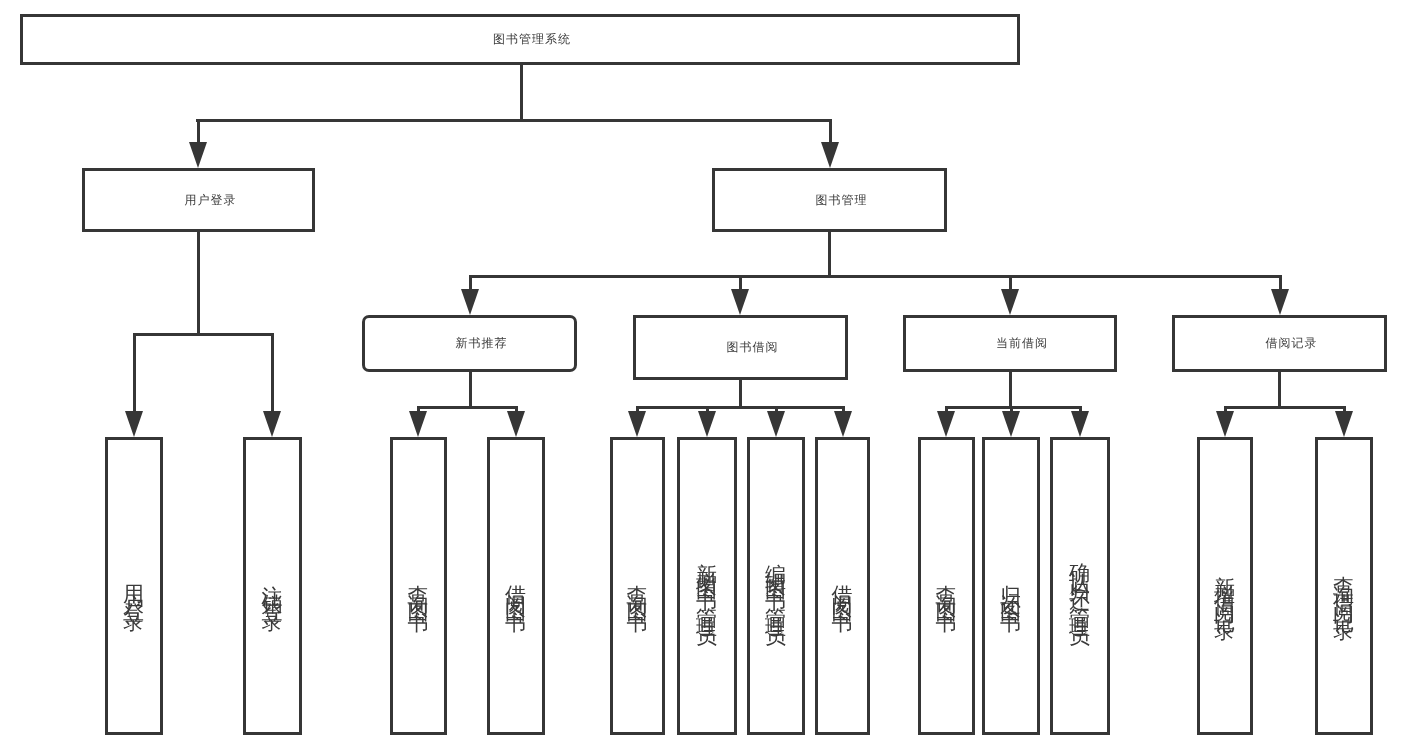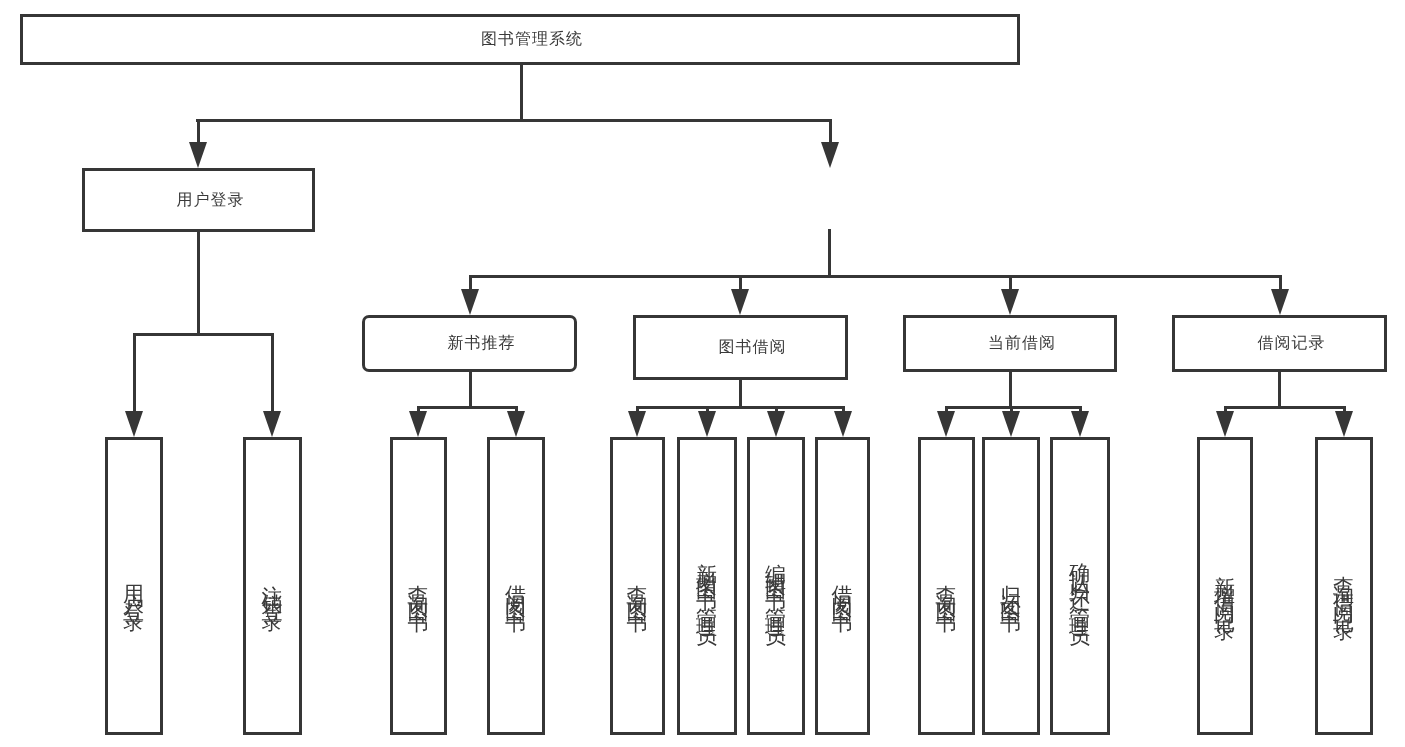--- a/index.html
+++ b/index.html
@@ -14,21 +14,21 @@
   .node {
     position: absolute;
     box-sizing: border-box;
     border: 3px solid #363636;
     background: #ffffff;
     display: flex;
     align-items: center;
     justify-content: center;
     color: #3a3a3a;
   }
-  .hnode { font-size: 16px; letter-spacing: 1px; padding-left: 24px; }
+  .hnode { font-size: 12px; letter-spacing: 1px; padding-left: 24px; }
   .vnode .label {
     writing-mode: vertical-rl;
     text-orientation: mixed;
     font-size: 21px;
     letter-spacing: 9px;
     line-height: 1;
     white-space: nowrap;
   }
   .vline { position: absolute; width: 3px; background: #363636; }
   .hline { position: absolute; height: 3px; background: #363636; }
@@ -112,20 +112,23 @@
   <div class="arrow" style="left:1216px; top:411px;"></div>
   <div class="arrow" style="left:1335px; top:411px;"></div>
 
   <div class="node hnode" style="left:20px; top:14px; width:1000px; height:51px;">
     <span class="label">图书管理系统</span>
   </div>
 
   <div class="node hnode" style="left:82px; top:168px; width:233px; height:64px;">
     <span class="label">用户登录</span>
   </div>
+  <div class="node hnode" style="left:712px; top:168px; width:235px; height:64px;">
+    <span class="label">图书管理</span>
+  </div>
 
   <div class="node hnode" style="left:362px; top:315px; width:215px; height:57px;border-radius:7px;">
     <span class="label">新书推荐</span>
   </div>
   <div class="node hnode" style="left:633px; top:315px; width:215px; height:65px;">
     <span class="label">图书借阅</span>
   </div>
   <div class="node hnode" style="left:903px; top:315px; width:214px; height:57px;">
     <span class="label">当前借阅</span>
   </div>

